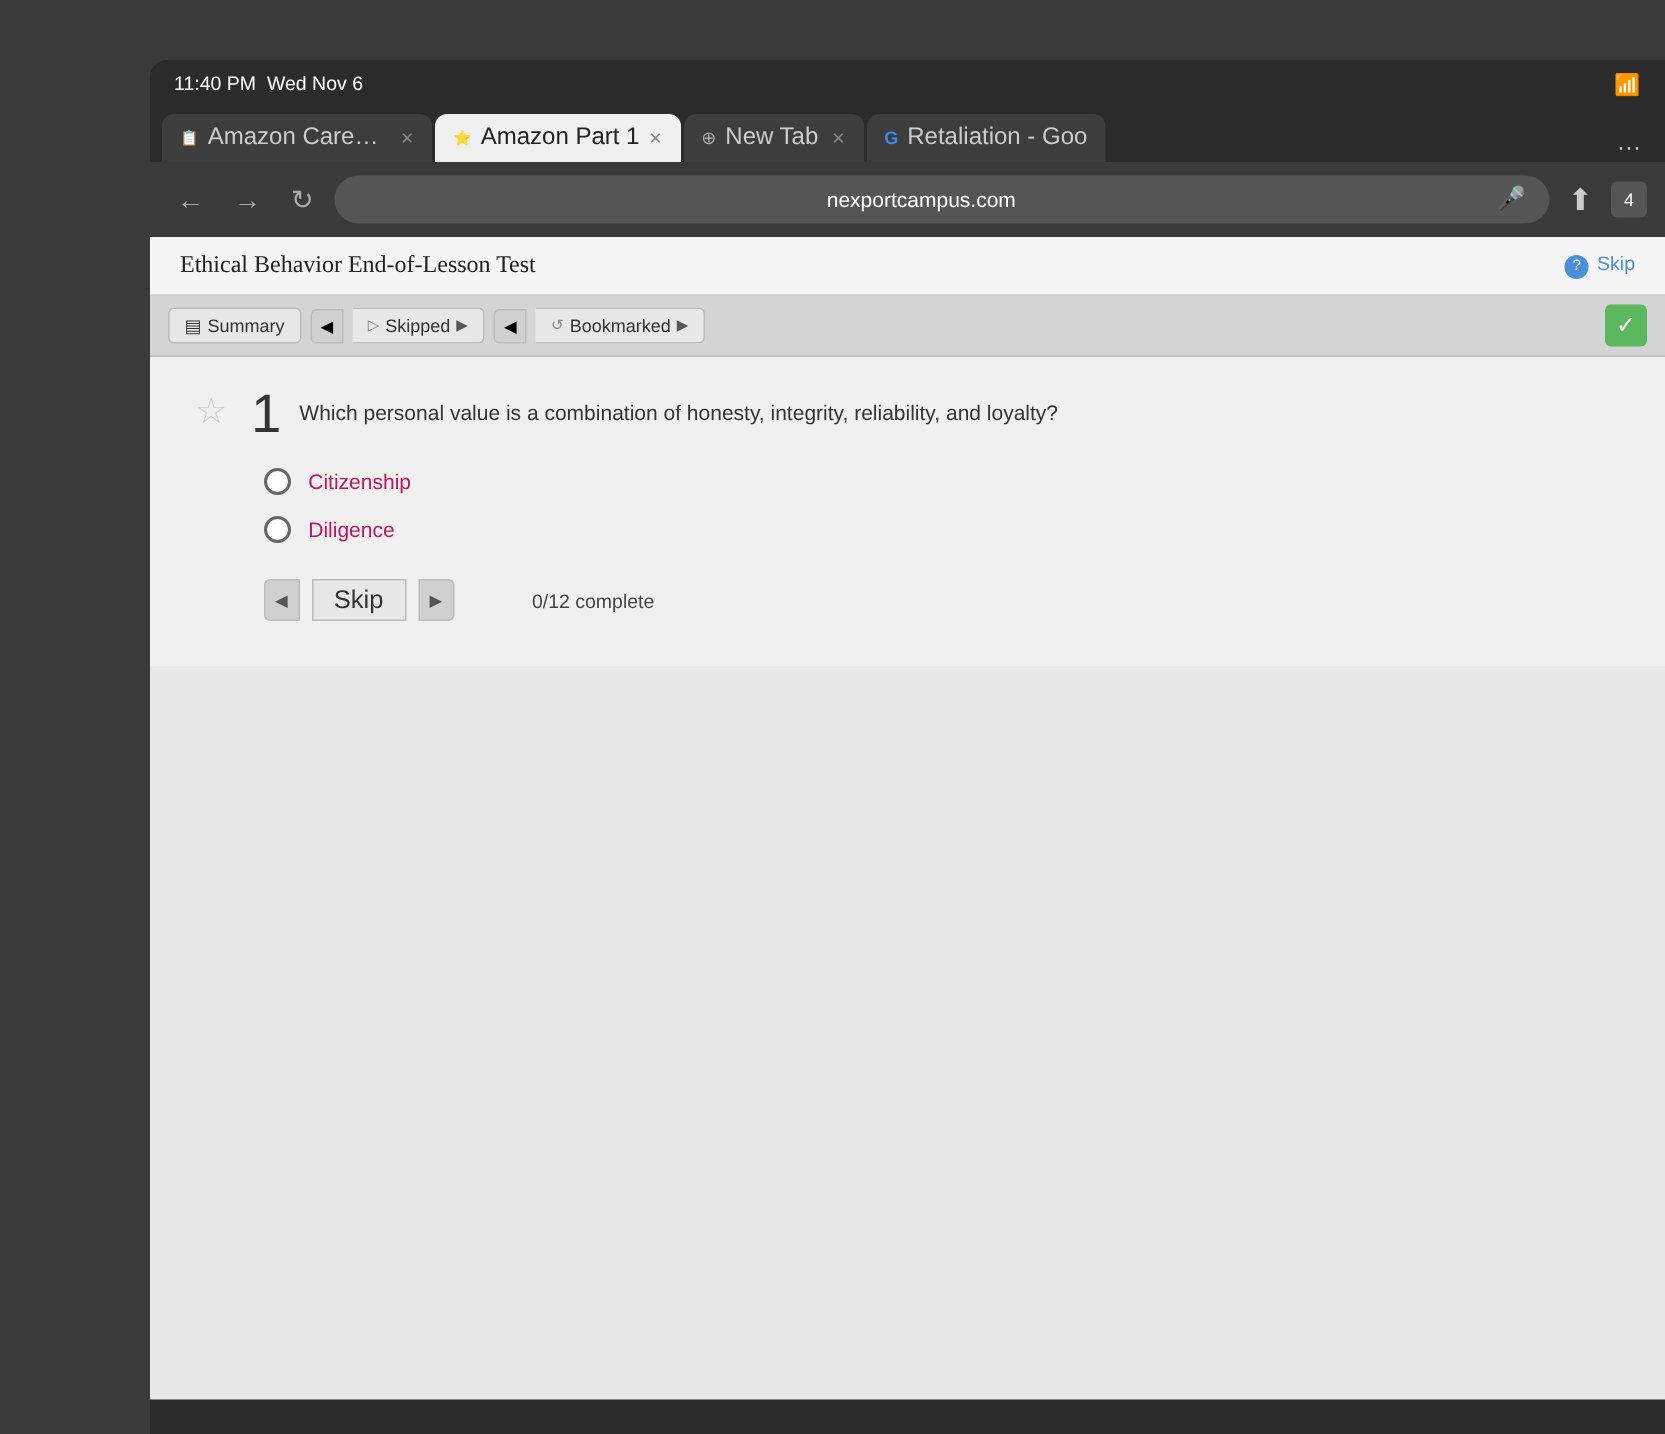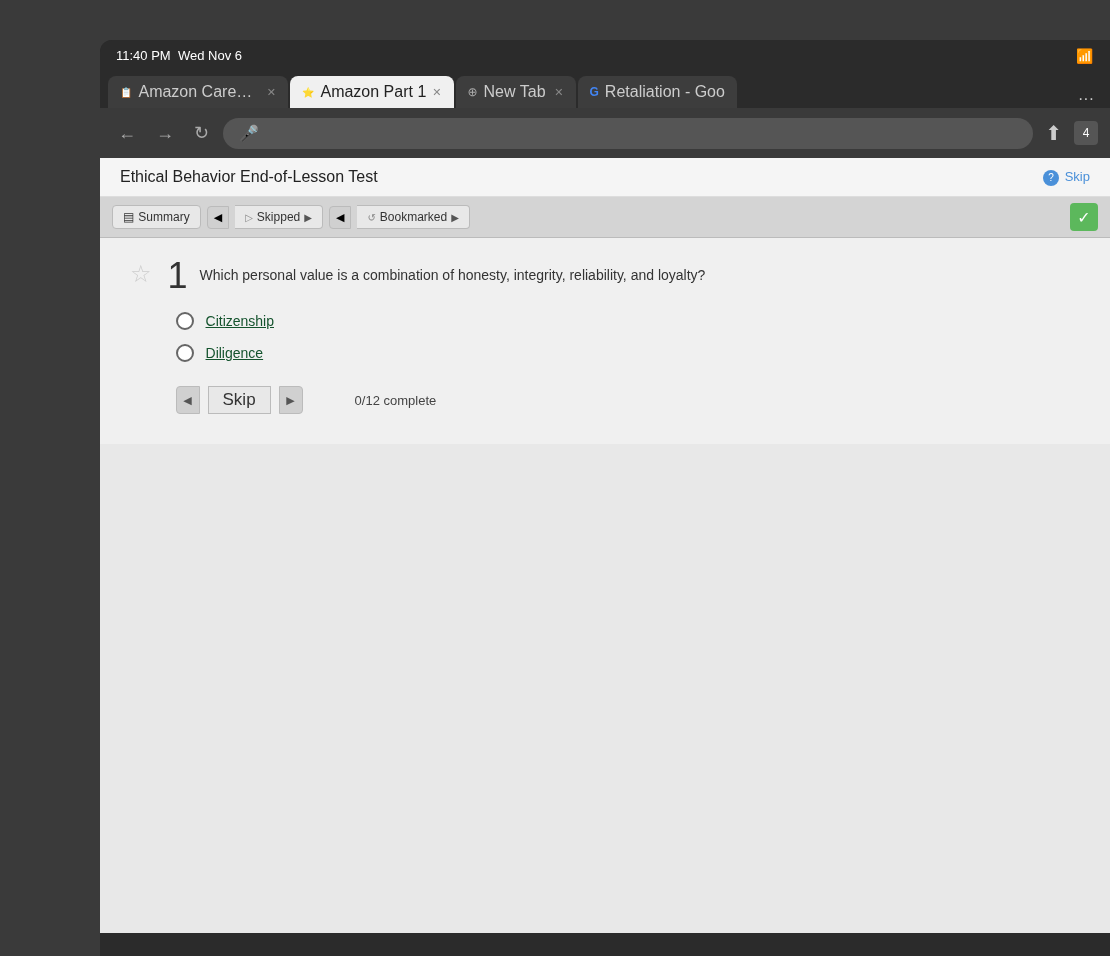--- a/index.html
+++ b/index.html
@@ -181,20 +181,21 @@
       border-bottom: 1px solid #ddd;
       display: flex;
       align-items: center;
       justify-content: space-between;
     }
 
     .page-title {
       font-size: 16px;
       font-weight: 500;
       color: #222;
+      font-family: Liberation Serif, serif;
     }
 
     .help-link {
       color: #4a90d9;
       font-size: 13px;
       cursor: pointer;
       text-decoration: none;
     }
 
     
@@ -297,23 +298,22 @@
       height: 18px;
       border-radius: 50%;
       border: 2px solid #666;
       background: white;
       flex-shrink: 0;
       cursor: pointer;
     }
 
     .option-label {
       font-size: 14px;
-      color: #14532d;
-      cursor: pointer;
-      text-decoration: underline;
+      color: #be185d;
+      cursor: pointer;
     }
 
     
     .skip-bar {
       display: flex;
       align-items: center;
       gap: 8px;
       margin-top: 24px;
       margin-left: 8px;
     }
@@ -414,20 +414,21 @@
     </div>
     <div class="more-tabs">···</div>
   </div>
 
   <div class="nav-bar">
     <button class="nav-btn">←</button>
     <button class="nav-btn">→</button>
     <button class="nav-btn">↻</button>
 
     <div class="address-bar">
+      <span class="address-text">nexportcampus.com</span>
       <span class="mic-icon">🎤</span>
     </div>
 
     <div class="nav-right-icons">
       <span class="nav-icon-btn">⬆</span>
       <div class="badge-icon">4</div>
     </div>
   </div>
 
   <div class="page-title-bar">

